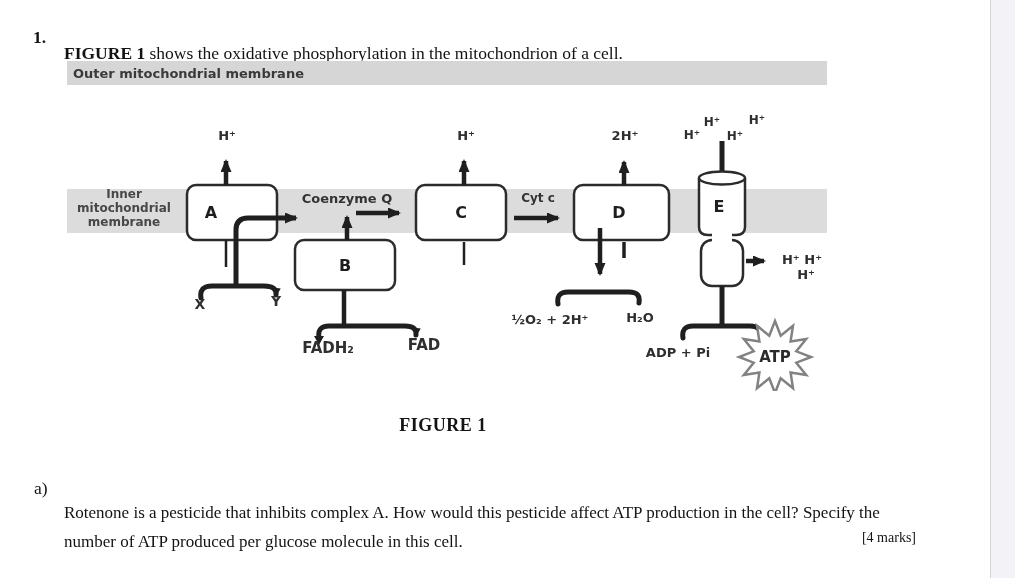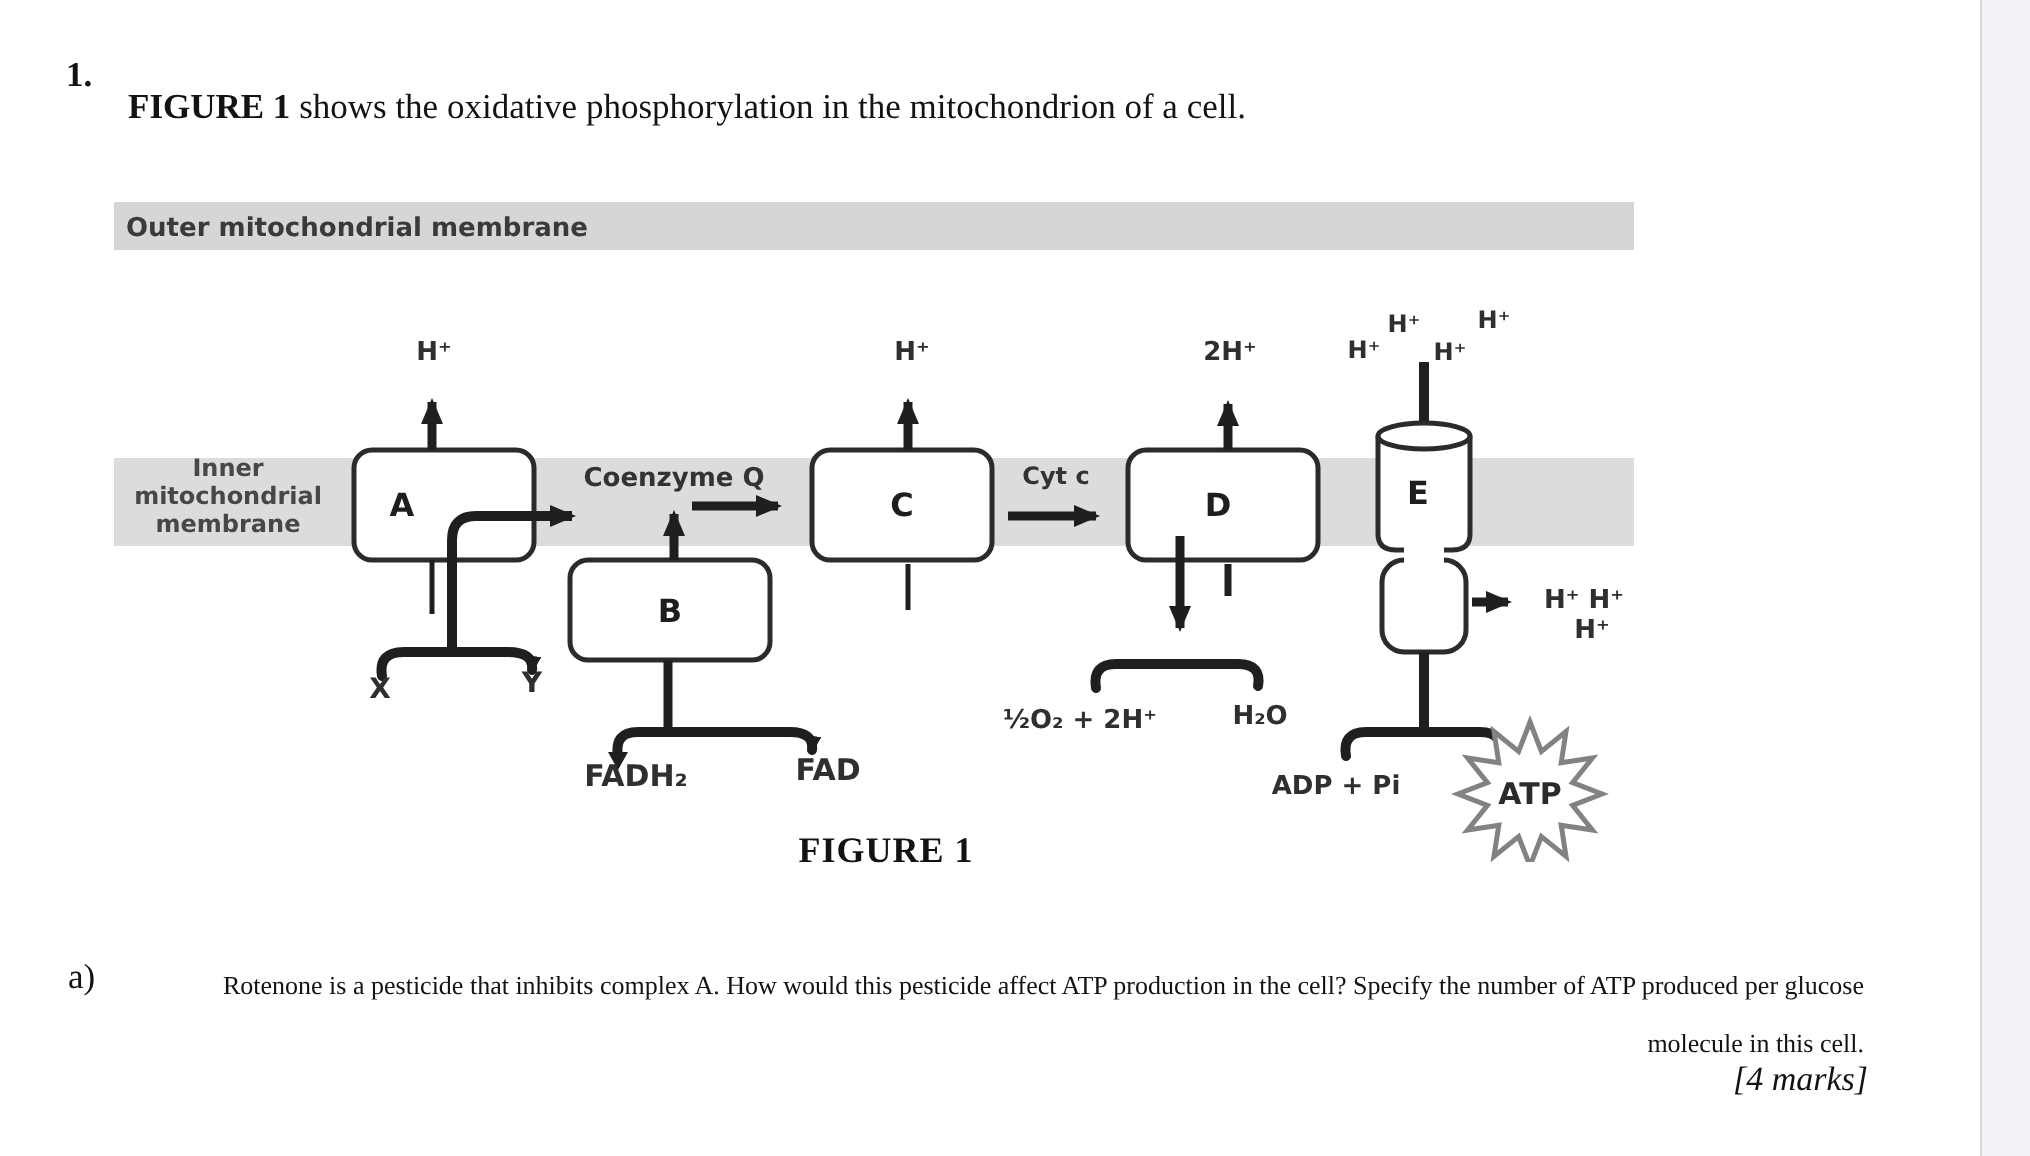--- a/index.html
+++ b/index.html
@@ -3,26 +3,26 @@
 <meta charset="utf-8">
 <style>
   html,body{margin:0;padding:0;}
   body{
     width:1015px;height:578px;position:relative;overflow:hidden;
     background:#ffffff;font-family:"Liberation Serif",serif;color:#131313;
   }
   .qnum{position:absolute;left:33px;top:27px;font-size:17.5px;font-weight:bold;}
   .qtext{position:absolute;left:64px;top:27px;width:900px;font-size:17.5px;margin-top:16px;}
   .qtext b{font-weight:bold;}
-  .fig-wrap{position:absolute;left:57px;top:61px;width:760px;height:330px;margin-top:40px;}
+  .fig-wrap{position:absolute;left:67px;top:61px;width:760px;height:330px;}
   .caption{position:absolute;left:63px;top:415px;width:760px;text-align:center;
            font-size:18px;font-weight:bold;letter-spacing:.5px;}
   .part-label{position:absolute;left:34px;top:478px;font-size:17.5px;}
-  .part-text{position:absolute;left:64px;top:478px;width:868px;font-size:13px;line-height:29px;text-align:right;}
-  .marks{position:absolute;top:530px;right:81px;font-size:17px;font-style:italic;}
+  .part-text{position:absolute;left:64px;top:498px;width:868px;font-size:17px;line-height:29px;}
+  .marks{position:absolute;top:530px;right:99px;font-size:14px;}
   .scroll-strip{position:absolute;left:990px;top:0;width:25px;height:578px;
                 background:#f2f2f7;border-left:1px solid #d5d5dc;box-sizing:border-box;}
   svg text{font-family:"DejaVu Sans",sans-serif;font-weight:bold;}
 </style>
 </head>
 <body>
 
 <span class="qnum">1.</span>
 <div class="qtext">
   <b>FIGURE 1</b><span> shows the oxidative phosphorylation in the mitochondrion of a cell.</span>

